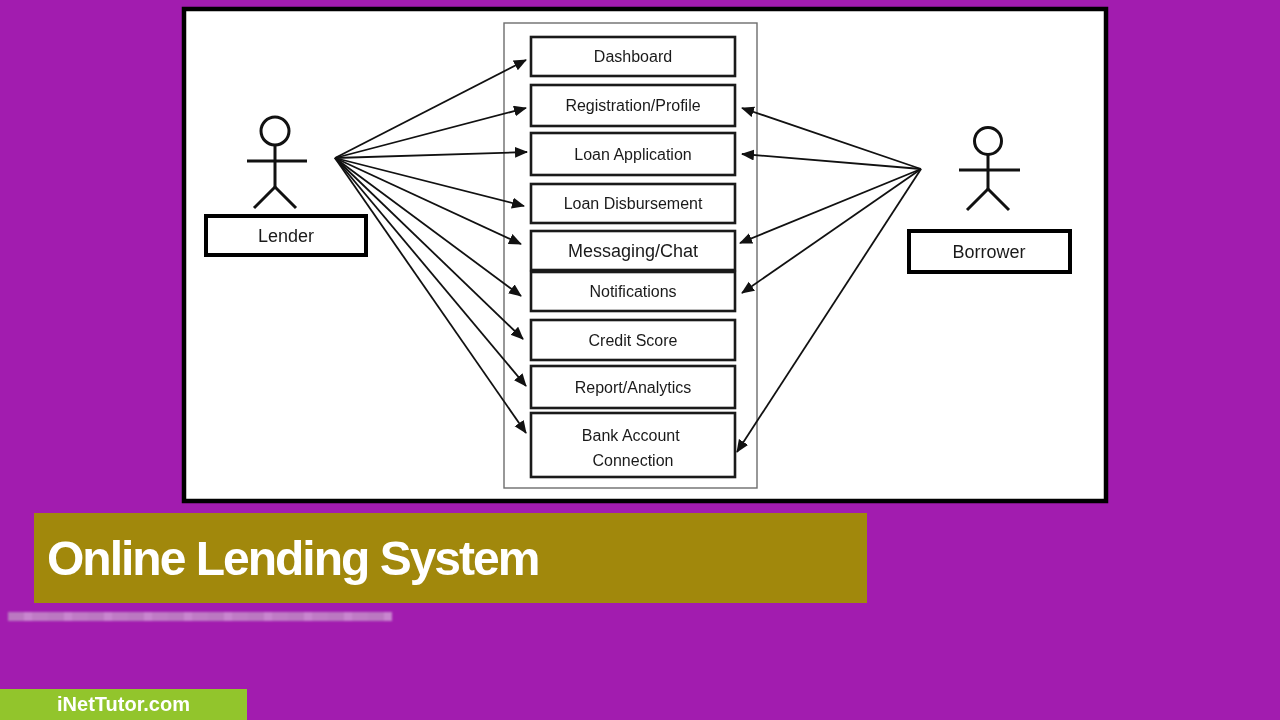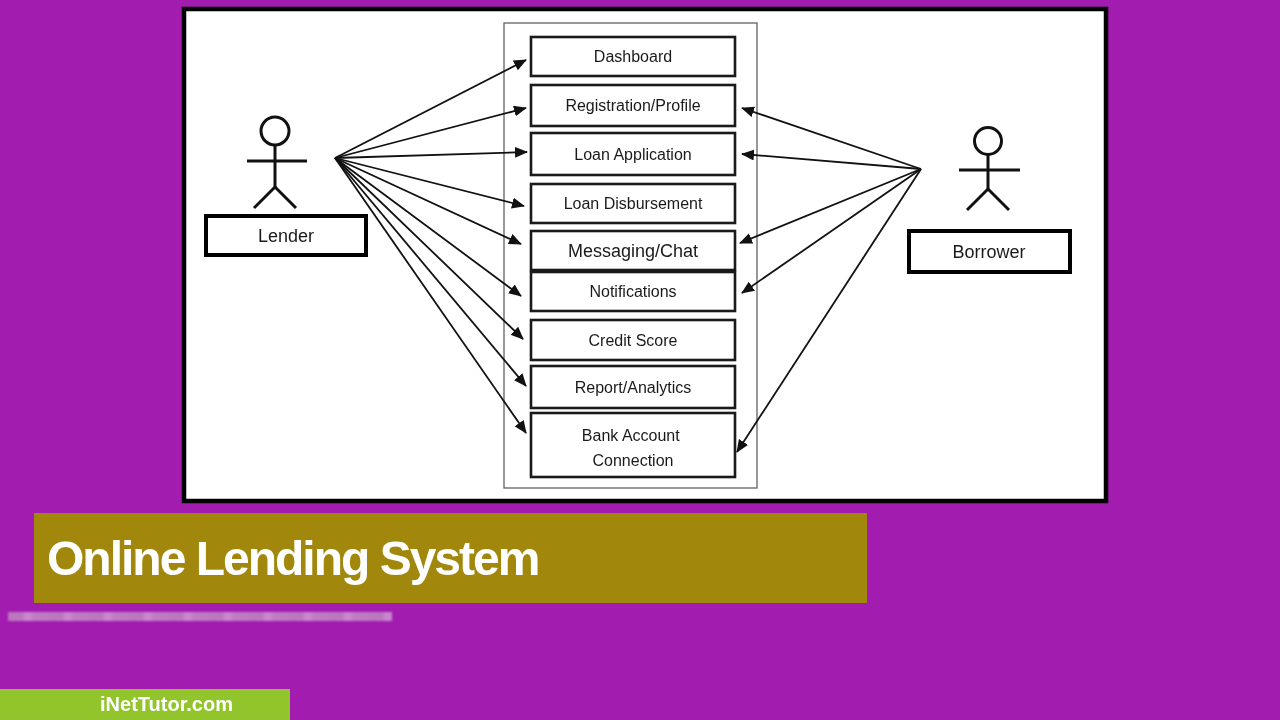--- a/index.html
+++ b/index.html
@@ -29,21 +29,21 @@
     position:absolute;left:398px;top:608px;width:882px;height:112px;
     background:#1173BE;color:#ffffff;
     display:flex;align-items:center;justify-content:center;
     font-size:88px;font-weight:bold;letter-spacing:-3px;
     padding-right:28px;box-sizing:border-box;white-space:nowrap;
   }
   .banner-brand{
     position:absolute;left:0;top:689px;width:247px;height:31px;
     background:#92C52C;color:#ffffff;
     display:flex;align-items:center;justify-content:center;
-    font-size:20px;font-weight:bold;padding-left:43px;
+    font-size:20px;font-weight:bold;
   }
 
   
   text{font-family:"Liberation Sans", sans-serif;fill:#1a1a1a;}
   .uc-label{font-size:16px;}
   .uc-label-big{font-size:18px;}
   .actor-label{font-size:18px;}
 </style>
 </head>
 <body>

